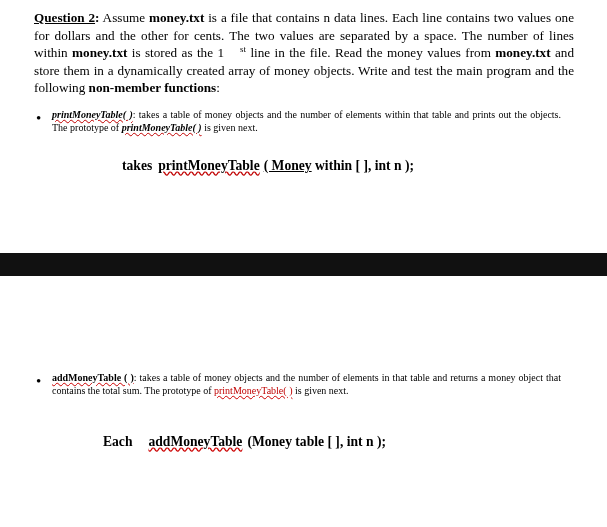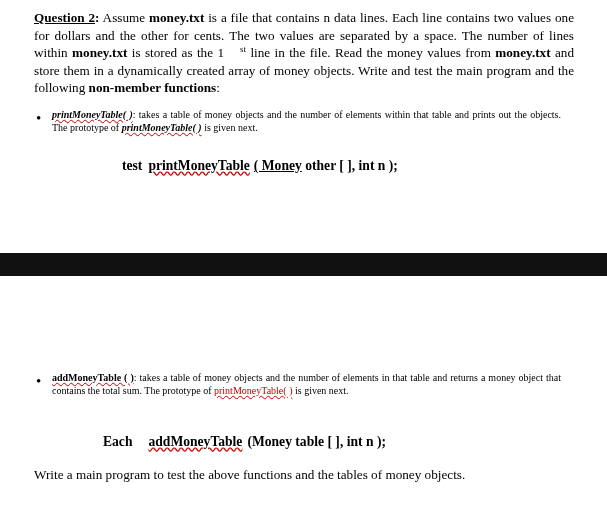--- a/index.html
+++ b/index.html
@@ -89,31 +89,30 @@
   </div>
 
   <div class="bullet-row" style="left:36px; top:108px; width:525px;">
     <span class="bullet-dot">•</span>
     <span class="bullet-text">
       <span class="bold squiggly" style="font-style:italic;">printMoneyTable( )</span><span>: takes a table of money objects and the number of elements within that table and prints out the objects. The prototype of </span><span class="bold squiggly" style="font-style:italic;">printMoneyTable( )</span><span> is given next.</span>
     </span>
   </div>
 
   <div class="proto" style="left:122px; top:158px;">
-    <span>test</span><span class="sp" style="width:6px;"></span><span class="squiggly">printMoneyTable</span><span class="sp" style="width:4px;"></span><span class="ul-underline">( Money</span><span>  other [ ], int n );</span>
+    <span>takes</span><span class="sp" style="width:6px;"></span><span class="squiggly">printMoneyTable</span><span class="sp" style="width:4px;"></span><span class="ul-underline">( Money</span><span>  within [ ], int n );</span>
   </div>
 
   <div class="black-bar" style="left:0px; top:253px; width:607px; height:23px;"></div>
 
   <div class="bullet-row" style="left:36px; top:371px; width:525px;">
     <span class="bullet-dot">•</span>
     <span class="bullet-text">
       <span class="bold squiggly-red">addMoneyTable ( )</span><span>: takes a table of money objects and the number of elements in that table and returns a money object that contains the total sum. The prototype of </span><span class="redtext squiggly-red">printMoneyTable( )</span><span> is given next.</span>
     </span>
   </div>
 
   <div class="proto" style="left:103px; top:434px;">
     <span>Each</span><span class="sp" style="width:16px;"></span><span class="squiggly-red">addMoneyTable</span><span class="sp" style="width:5px;"></span><span>(Money table [ ], int n );</span>
   </div>
 
-  <div class="block para" style="left:34px; top:466px; width:540px;">Write a main program to test the above functions and the tables of money objects.</div>
 
 </div>
 
 </body></html>

